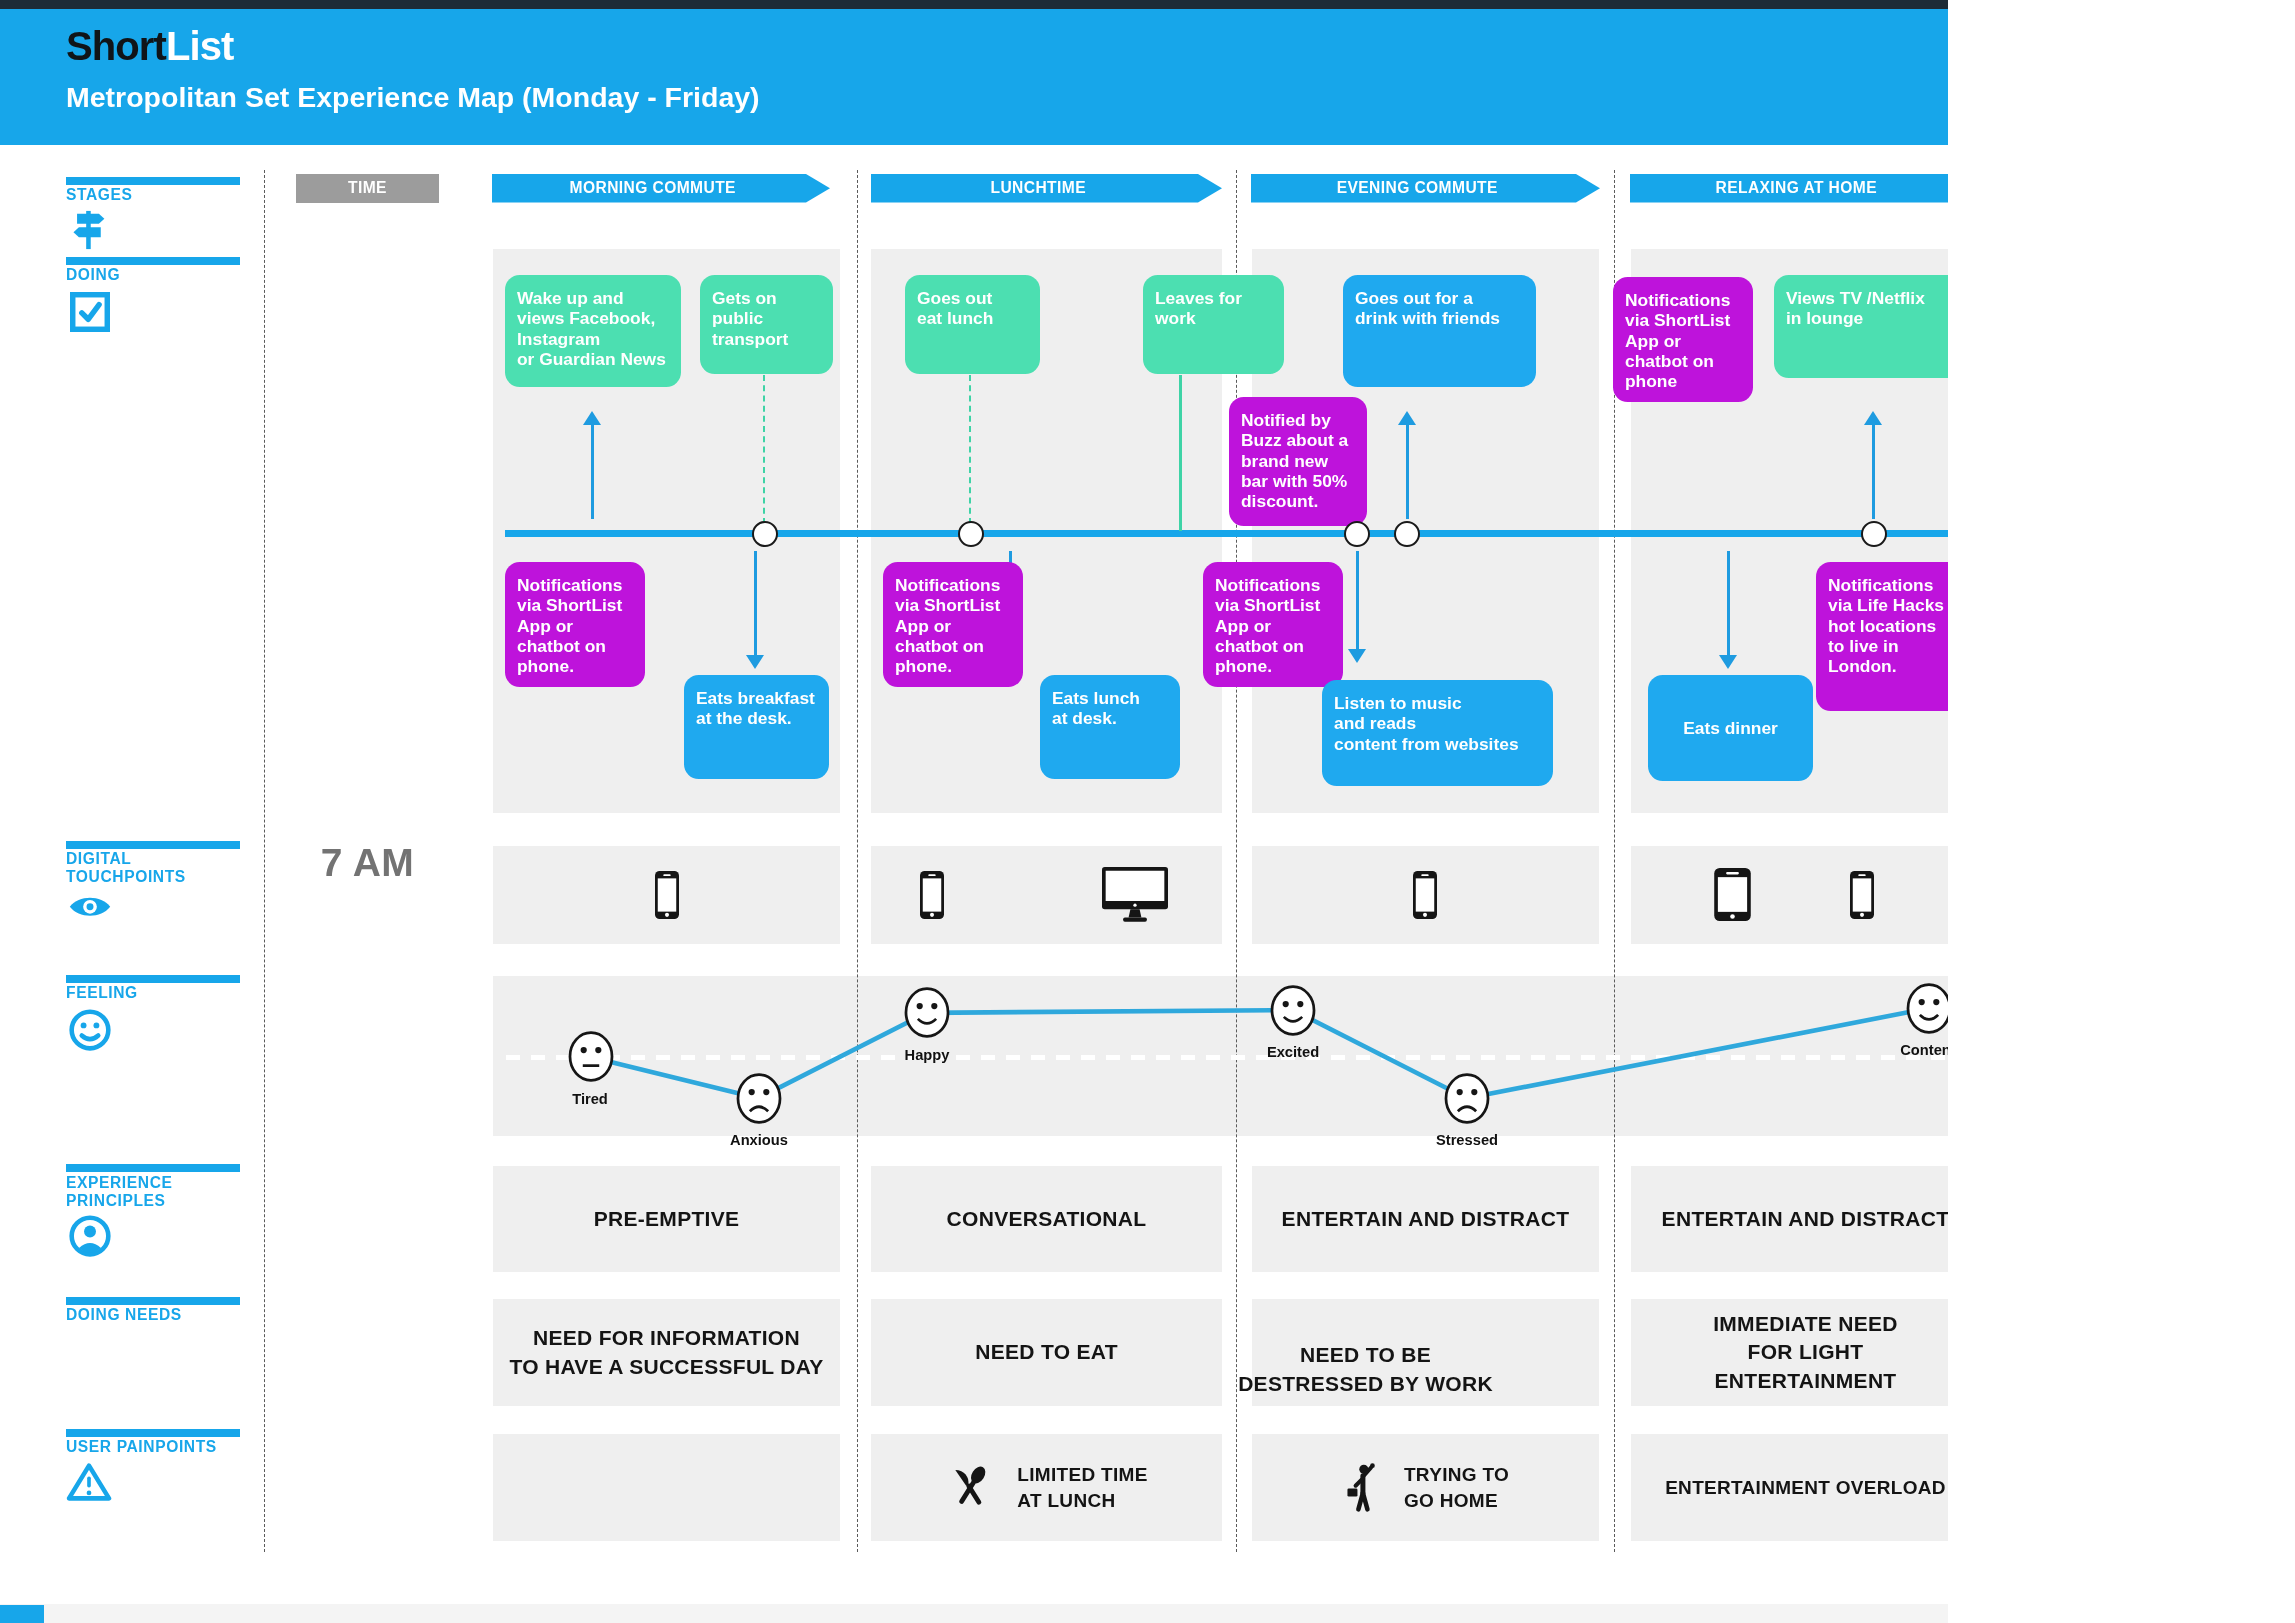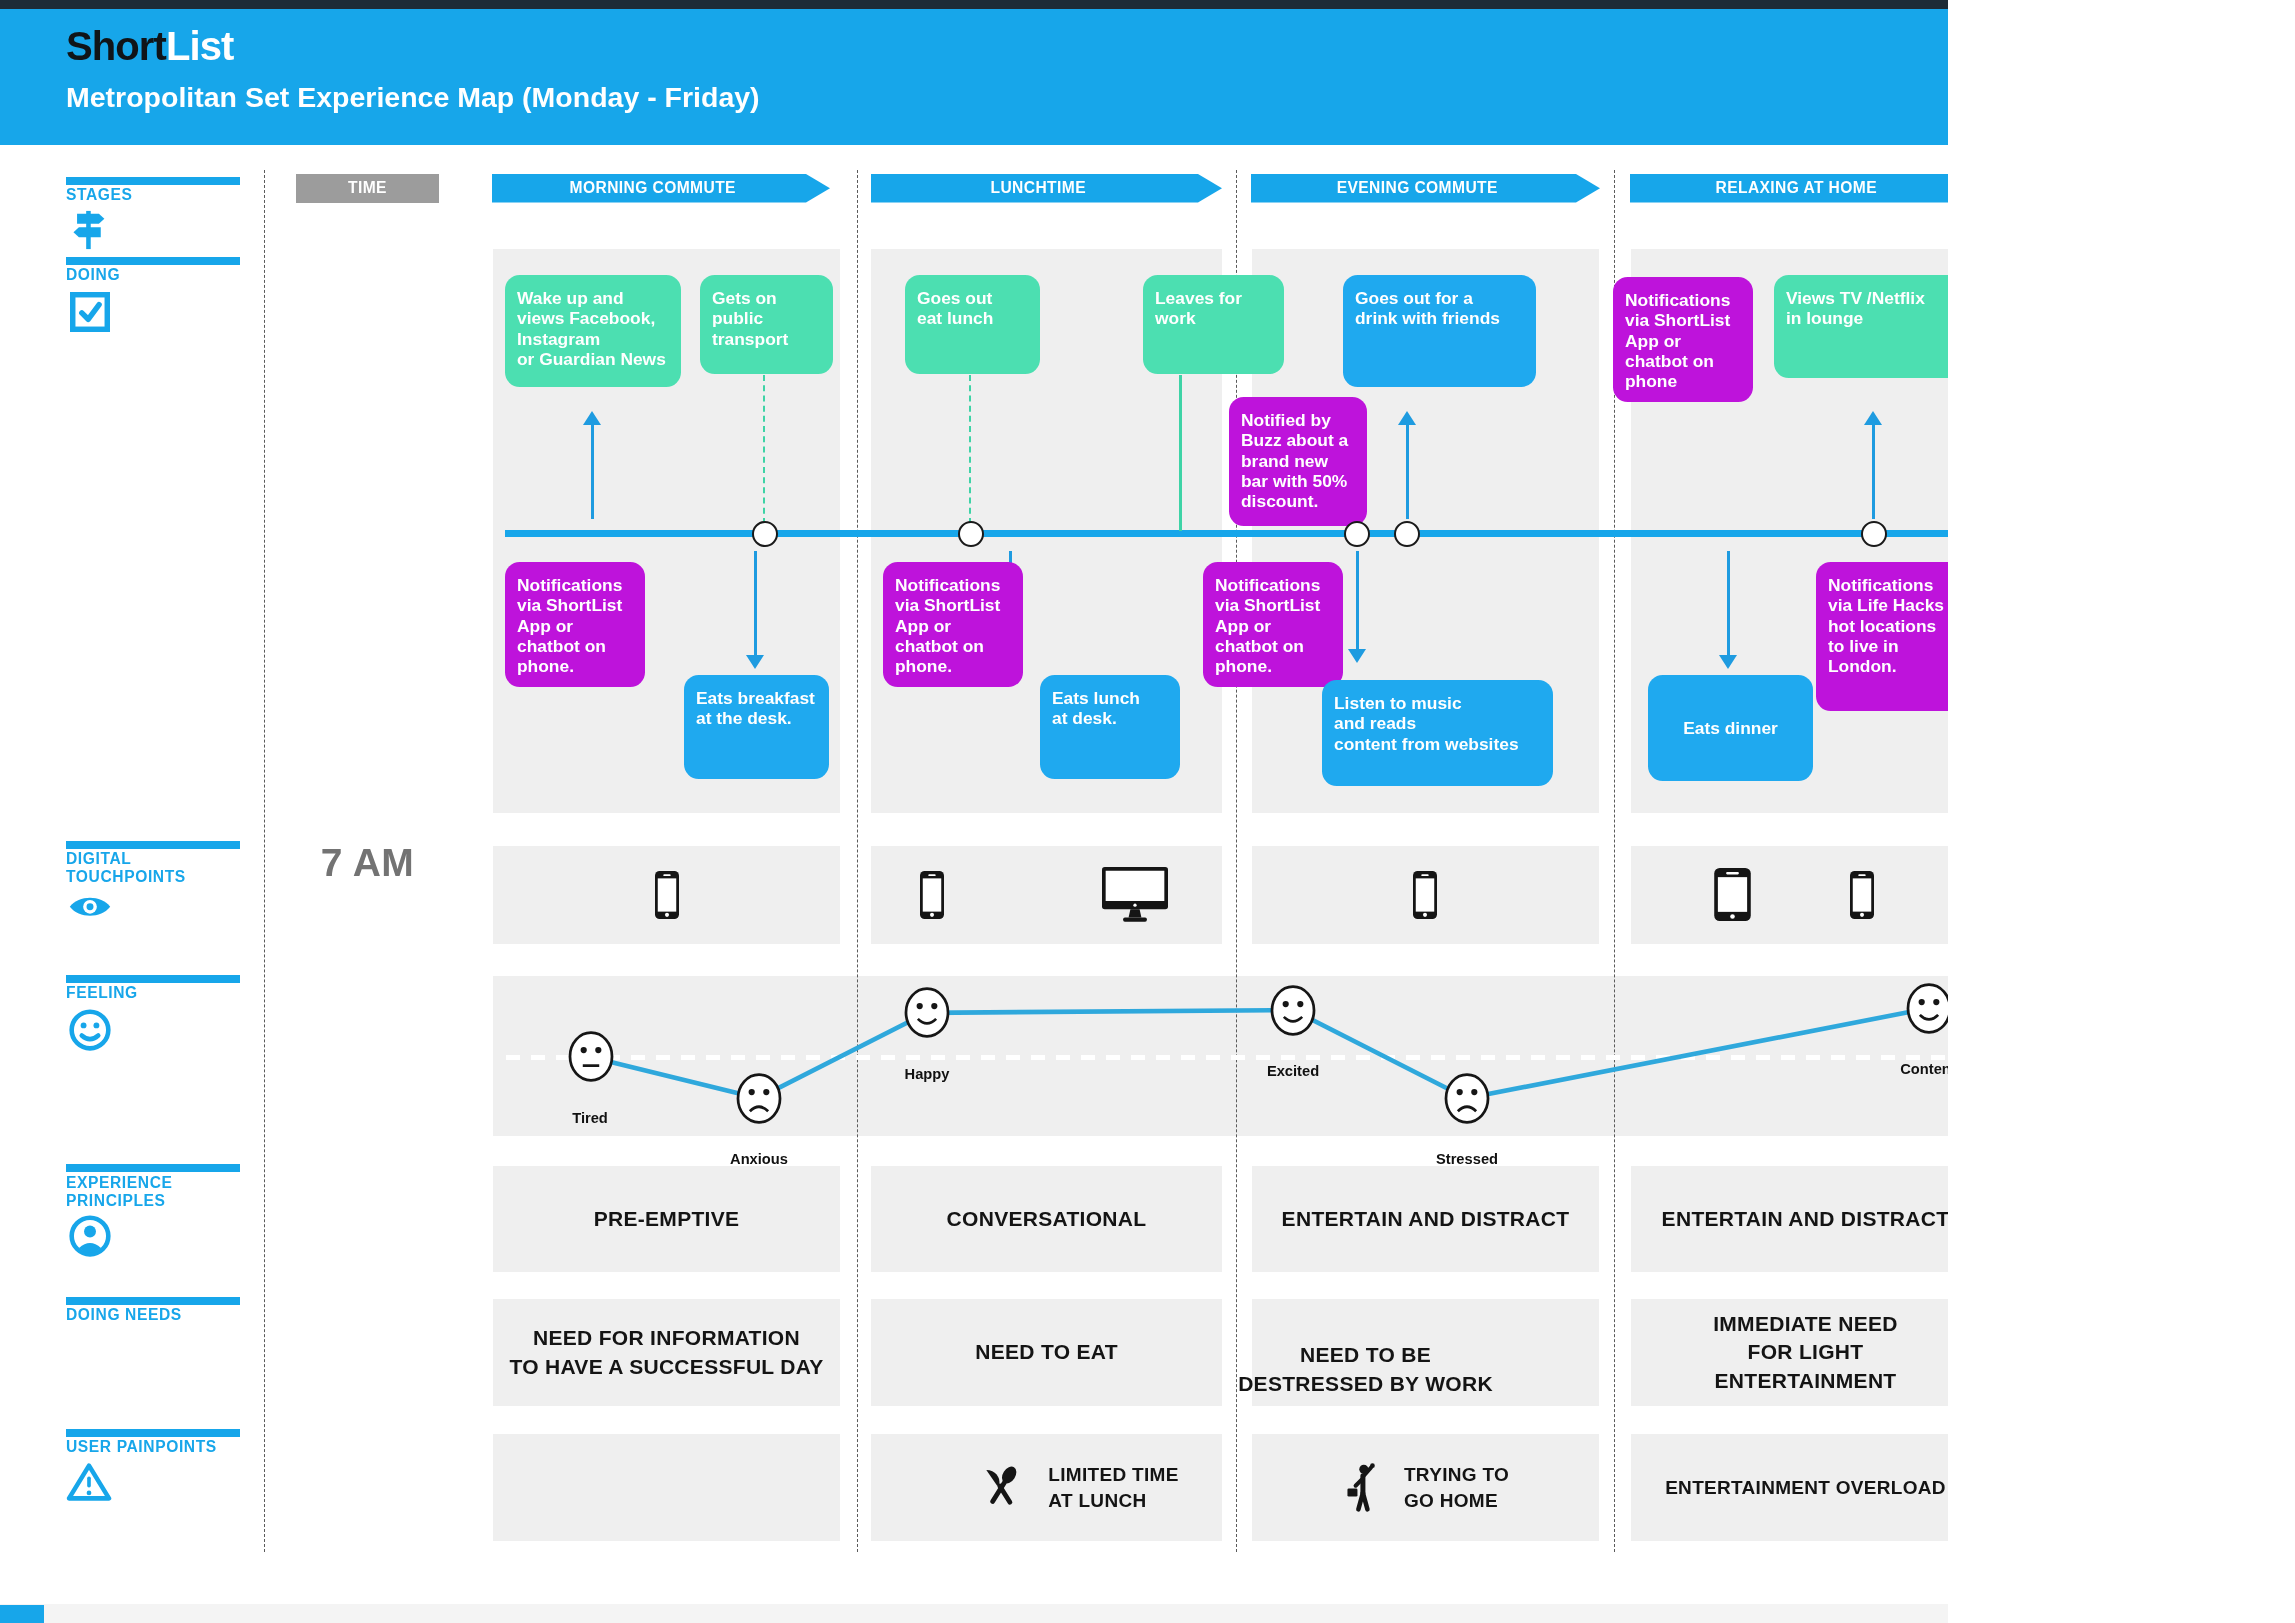--- a/index.html
+++ b/index.html
@@ -54,21 +54,21 @@
 
   .bigtime{position:absolute;font-size:39px;font-weight:800;color:#737373;text-align:center;z-index:2;letter-spacing:0.5px;}
 
   .ticon{position:absolute;z-index:3;}
 
   
   .wdash{position:absolute;left:506px;top:1055px;width:1469px;height:4.6px;z-index:4;
     background:repeating-linear-gradient(90deg,#fff 0 13.8px,rgba(255,255,255,0) 13.8px 25px);}
   .fline{position:absolute;left:493px;top:976px;z-index:5;}
   .face{position:absolute;width:48px;height:53px;z-index:6;}
-  .flabel{position:absolute;font-size:14.7px;font-weight:700;color:#111;transform:translateX(-50%);z-index:6;white-space:nowrap;margin-top:19px;}
+  .flabel{position:absolute;font-size:14.7px;font-weight:700;color:#111;transform:translateX(-50%);z-index:6;white-space:nowrap;}
 
   .celltext{position:absolute;display:flex;align-items:center;justify-content:center;text-align:center;
     font-weight:700;font-size:21px;color:#141414;letter-spacing:0.3px;white-space:pre-line;z-index:2;line-height:1.35;}
   .pain{position:absolute;display:flex;align-items:center;justify-content:center;gap:22px;z-index:2;}
   .pain .plabel{font-weight:700;font-size:19px;color:#141414;white-space:pre-line;text-align:left;line-height:1.35;letter-spacing:0.3px;}
 
   .botstrip{position:absolute;left:0;top:1604px;width:2296px;height:19px;background:#f4f4f4;}
   .botblue{position:absolute;left:0;top:1605px;width:44px;height:18.4px;background:#17a6ea;}
 </style>
 </head>
@@ -392,21 +392,21 @@
   <div class="celltext" style="left:1631px;top:1299px;width:349px;height:107px;">IMMEDIATE NEED
 FOR LIGHT
 ENTERTAINMENT</div>
 
   <div class="panel" style="left:493px;top:1434px;width:347px;height:107px;"></div>
   <div class="panel" style="left:871px;top:1434px;width:351px;height:107px;"></div>
   <div class="panel" style="left:1252px;top:1434px;width:347px;height:107px;"></div>
   <div class="panel" style="left:1631px;top:1434px;width:349px;height:107px;"></div>
 
 
-  <div class="pain" style="left:871px;top:1434px;width:351px;height:107px;padding-left:31px;">
+  <div class="pain" style="left:871px;top:1434px;width:351px;height:107px;">
     <svg width="50" height="50" viewBox="0 0 52 52">
       <g transform="rotate(32 26 26)">
         <ellipse cx="26" cy="10" rx="6.5" ry="9.5" fill="#151515"></ellipse>
         <rect x="23.5" y="17" width="5" height="28" rx="2.5" fill="#151515"></rect>
       </g>
       <g transform="rotate(-32 26 26)">
         <path d="M23 2 C31 7 31.5 16 26.5 22 L23.8 22 Z" fill="#151515"></path>
         <rect x="23.5" y="21" width="5" height="25" rx="2.5" fill="#151515"></rect>
       </g>
     </svg>

